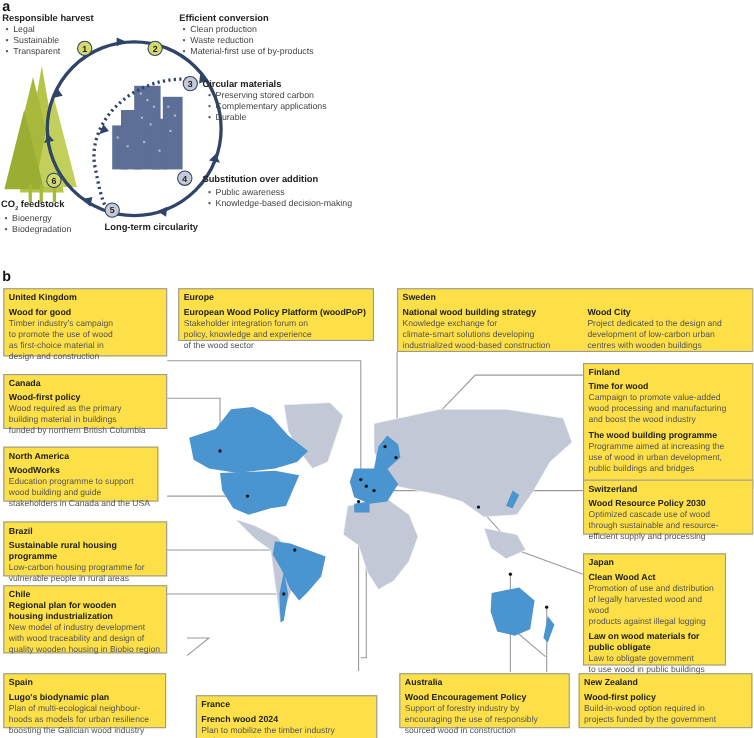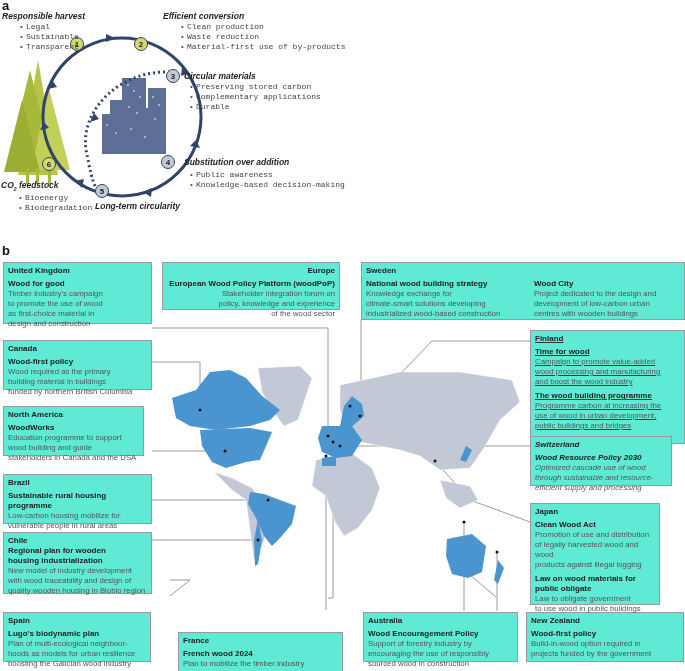--- a/index.html
+++ b/index.html
@@ -1,24 +1,24 @@
 <!DOCTYPE html>
 <html><head>
 <meta charset="utf-8">
 <style>
   html, body { margin:0; padding:0; background:#ffffff; }
   body { width:685px; height:671px; position:relative; overflow:hidden;
          font-family:"Liberation Sans", sans-serif; color:#333; }
   .abs { position:absolute; }
   .panel-label { font-weight:bold; font-size:13px; color:#111; }
-  .stage-title { font-weight:bold; font-size:8.5px; color:#222; white-space:nowrap;font-style:italic; }
-  .stage-list { margin:1px 0 0 16px; padding:0; list-style:none;font-family:Liberation Mono, monospace; }
+  .stage-title { font-weight:bold; font-size:8.5px; color:#222; white-space:nowrap; }
+  .stage-list { margin:1px 0 0 2px; padding:0; list-style:none; }
   .stage-list li { font-size:8px; color:#444; line-height:10.2px; white-space:nowrap; padding-left:8px; position:relative; }
   .stage-list li::before { content:"\2022"; position:absolute; left:1px; color:#555; }
-  .box { position:absolute; border:1px solid #9a9a9a; background:#5eead4; padding:3px 4px; box-sizing:border-box; }
+  .box { position:absolute; border:1px solid #9a9a9a; background:#fde047; padding:3px 4px; box-sizing:border-box; }
   .box .country { font-weight:bold; font-size:8px; color:#222; line-height:10px; margin-bottom:3px; }
   .box .ptitle { font-weight:bold; font-size:8px; color:#222; line-height:10px; }
   .box .pdesc { font-size:7.8px; color:#555; line-height:10px; }
   .box .gap { height:4px; }
   svg { position:absolute; }
 </style>
 </head>
 <body>
 
 <div class="abs panel-label" style="left:2px;top:-2px;">a</div>
@@ -200,21 +200,21 @@
 
 <div class="box" style="left:3px;top:262px;width:149px;height:62px;">
   <div class="country">United Kingdom</div>
   <div class="ptitle">Wood for good</div>
   <div class="pdesc">Timber industry's campaign</div>
   <div class="pdesc">to promote the use of wood</div>
   <div class="pdesc">as first-choice material in</div>
   <div class="pdesc">design and construction</div>
 </div>
 
-<div class="box" style="left:162px;top:262px;width:178px;height:48px;text-align:right;">
+<div class="box" style="left:162px;top:262px;width:178px;height:48px;">
   <div class="country">Europe</div>
   <div class="ptitle">European Wood Policy Platform (woodPoP)</div>
   <div class="pdesc">Stakeholder integration forum on</div>
   <div class="pdesc">policy, knowledge and experience</div>
   <div class="pdesc">of the wood sector</div>
 </div>
 
 <div class="box" style="left:361px;top:262px;width:324px;height:58px;">
   <div class="country">Sweden</div>
   <div style="display:flex;gap:6px;">
@@ -245,21 +245,21 @@
   <div class="country">North America</div>
   <div class="ptitle">WoodWorks</div>
   <div class="pdesc">Education programme to support</div>
   <div class="pdesc">wood building and guide</div>
   <div class="pdesc">stakeholders in Canada and the USA</div>
 </div>
 
 <div class="box" style="left:3px;top:474px;width:149px;height:50px;">
   <div class="country">Brazil</div>
   <div class="ptitle">Sustainable rural housing programme</div>
-  <div class="pdesc">Low-carbon housing mobilize for</div>
+  <div class="pdesc">Low-carbon housing programme for</div>
   <div class="pdesc">vulnerable people in rural areas</div>
   <div class="pdesc">boosting Paraná mass timber products</div>
 </div>
 
 <div class="box" style="left:3px;top:532px;width:149px;height:62px;">
   <div class="country" style="margin-bottom:0;">Chile</div>
   <div class="ptitle">Regional plan for wooden</div>
   <div class="ptitle">housing industrialization</div>
   <div class="pdesc">New model of industry development</div>
   <div class="pdesc">with wood traceability and design of</div>
@@ -290,34 +290,34 @@
   <div class="pdesc">sourced wood in construction</div>
 </div>
 
 <div class="box" style="left:526px;top:612px;width:158px;height:50px;">
   <div class="country">New Zealand</div>
   <div class="ptitle">Wood-first policy</div>
   <div class="pdesc">Build-in-wood option required in</div>
   <div class="pdesc">projects funded by the government</div>
 </div>
 
-<div class="box" style="left:530px;top:330px;width:155px;height:114px;text-decoration:underline;">
+<div class="box" style="left:530px;top:330px;width:155px;height:114px;">
   <div class="country">Finland</div>
   <div class="ptitle">Time for wood</div>
   <div class="pdesc">Campaign to promote value-added</div>
   <div class="pdesc">wood processing and manufacturing</div>
   <div class="pdesc">and boost the wood industry</div>
   <div class="gap"></div>
   <div class="ptitle">The wood building programme</div>
-  <div class="pdesc">Programme carbon at increasing the</div>
+  <div class="pdesc">Programme aimed at increasing the</div>
   <div class="pdesc">use of wood in urban development,</div>
   <div class="pdesc">public buildings and bridges</div>
 </div>
 
-<div class="box" style="left:530px;top:436px;width:142px;height:50px;font-style:italic;">
+<div class="box" style="left:530px;top:436px;width:155px;height:50px;">
   <div class="country">Switzerland</div>
   <div class="ptitle">Wood Resource Policy 2030</div>
   <div class="pdesc">Optimized cascade use of wood</div>
   <div class="pdesc">through sustainable and resource-</div>
   <div class="pdesc">efficient supply and processing</div>
 </div>
 
 <div class="box" style="left:530px;top:503px;width:130px;height:102px;">
   <div class="country">Japan</div>
   <div class="ptitle">Clean Wood Act</div>

